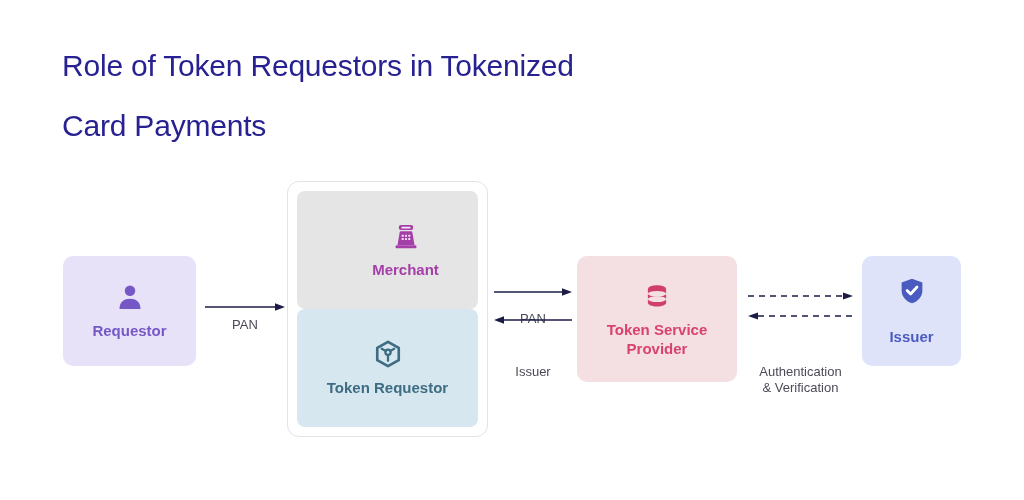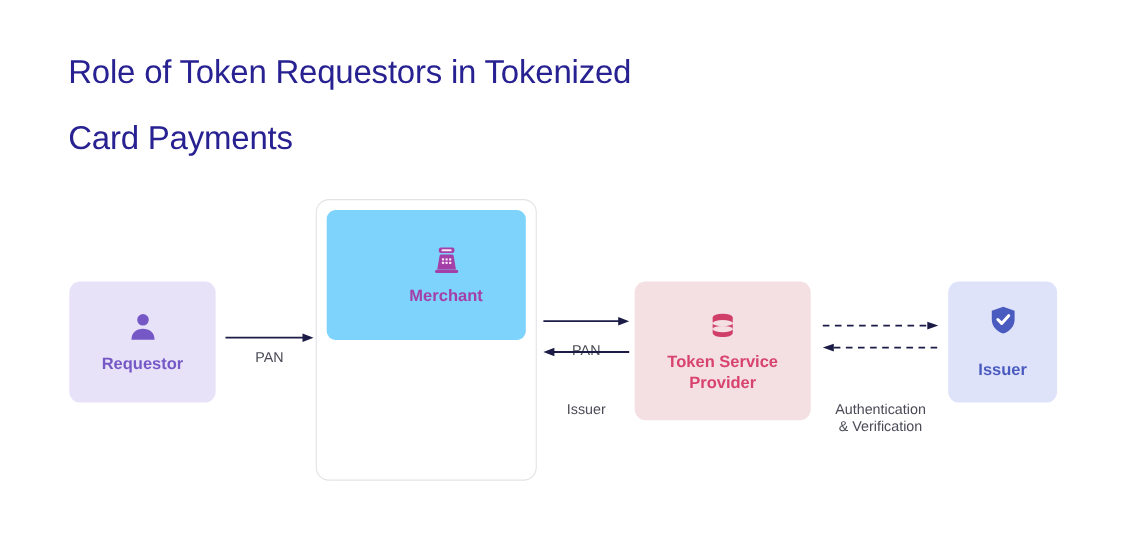--- a/index.html
+++ b/index.html
@@ -71,21 +71,21 @@
     box-sizing: border-box;
     padding: 9px;
     display: flex;
     flex-direction: column;
     justify-content: space-between;
   }
   #merchant {
     position: relative;
     left: auto; top: auto;
     width: 100%; height: 118px;
-    background: #7dd3fc;
+    background: #e5e5e5;
     border-radius: 8px;
     padding-left: 36px;
   }
   #merchant .label { color: #a53fa8; }
   #token-requestor {
     position: relative;
     left: auto; top: auto;
     width: 100%; height: 118px;
     background: #d6e7ef;
     border-radius: 8px;
@@ -173,20 +173,32 @@
           <rect x="8.6" y="13.6" width="1.6" height="1.6" rx="0.3"></rect>
           <rect x="11.2" y="13.6" width="1.6" height="1.6" rx="0.3"></rect>
           <rect x="13.8" y="13.6" width="1.6" height="1.6" rx="0.3"></rect>
         </g>
         <rect x="3.6" y="19.3" width="16.8" height="2.5" rx="1.1" fill="#a53fa8"></rect>
       </svg>
     </span>
     <span class="label">Merchant</span>
   </div>
 
+  <div class="node" id="token-requestor">
+    <span class="icon">
+      <svg width="30" height="30" viewBox="0 0 24 24">
+        <path d="M12 2.3 L20.6 7.1 L20.6 16.9 L12 21.7 L3.4 16.9 L3.4 7.1 Z" fill="none" stroke="#3e6c82" stroke-width="2.1" stroke-linejoin="round"></path>
+        <circle cx="12" cy="10.6" r="2.1" fill="none" stroke="#3e6c82" stroke-width="1.8"></circle>
+        <path d="M12 12.7 L12 17.4" stroke="#3e6c82" stroke-width="1.8" stroke-linecap="round"></path>
+        <path d="M10.2 9.6 L7.0 7.8" stroke="#3e6c82" stroke-width="1.8" stroke-linecap="round"></path>
+        <path d="M13.8 9.6 L17.0 7.8" stroke="#3e6c82" stroke-width="1.8" stroke-linecap="round"></path>
+      </svg>
+    </span>
+    <span class="label">Token Requestor</span>
+  </div>
 
 </div>
 
 <div class="node" id="tsp">
   <span class="icon">
     <svg width="30" height="30" viewBox="0 0 24 24">
       <ellipse cx="12" cy="6.3" rx="7.3" ry="3.0" fill="#cf3f68"></ellipse>
       <path d="M4.7 6.3 L4.7 9.4 C4.7 11.0 8.0 12.4 12 12.4 C16 12.4 19.3 11.0 19.3 9.4 L19.3 6.3 Z" fill="#cf3f68"></path>
       <path d="M4.7 10.6 L4.7 13.7 C4.7 15.3 8.0 16.7 12 16.7 C16 16.7 19.3 15.3 19.3 13.7 L19.3 10.6 Z" fill="#cf3f68"></path>
       <path d="M4.7 14.9 L4.7 17.3 C4.7 18.9 8.0 20.3 12 20.3 C16 20.3 19.3 18.9 19.3 17.3 L19.3 14.9 Z" fill="#cf3f68"></path>

